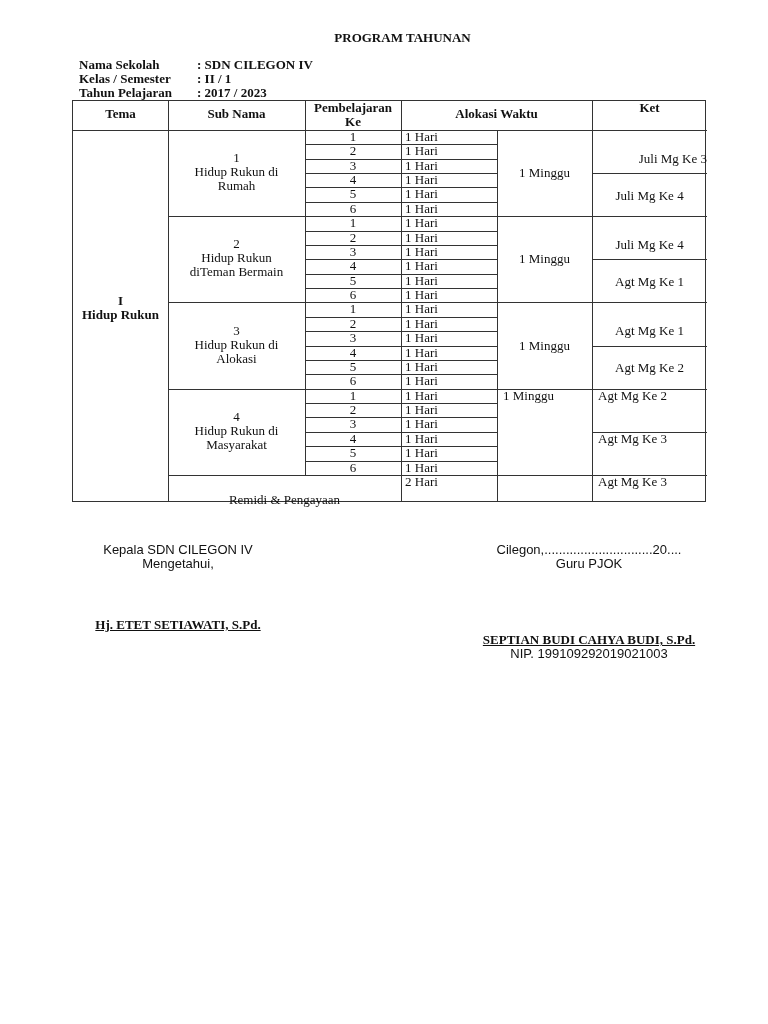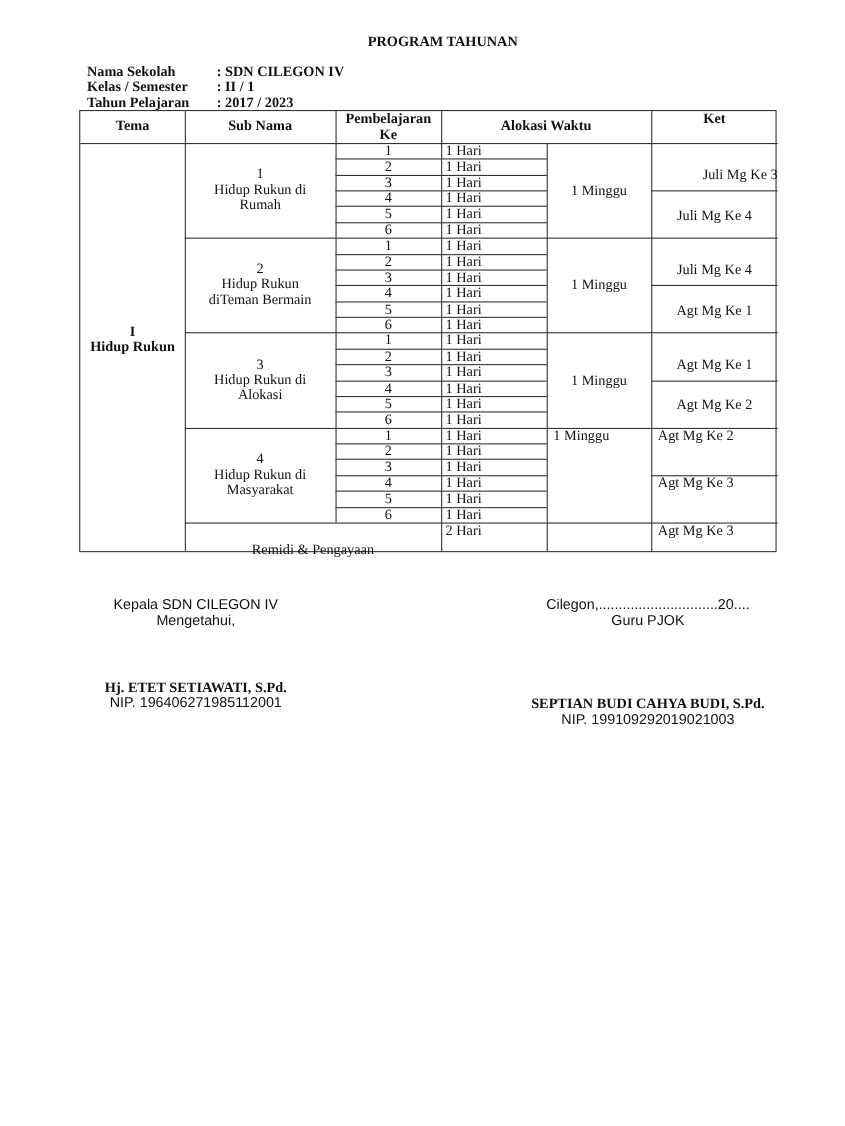--- a/index.html
+++ b/index.html
@@ -9,21 +9,21 @@
   .title { left:0; width:805px; top:30px; text-align:center; font-weight:bold; font-size:13px; }
   .info { left:79px; font-weight:bold; font-size:13px; line-height:14px; }
   .info .lbl { display:inline-block; width:118px; }
   .tbl { left:72px; top:100px; width:634px; height:402px; border:1.2px solid #333; box-sizing:border-box; }
   .cell { position:absolute; box-sizing:border-box; font-size:13px; line-height:14px; }
   .hline { position:absolute; height:0; border-top:1.2px solid #333; }
   .vline { position:absolute; width:0; border-left:1.2px solid #333; }
   .c { text-align:center; }
   .b { font-weight:bold; }
   .sig { font-family:"Liberation Sans","DejaVu Sans",sans-serif; font-size:13px; line-height:14px; text-align:center; }
-  .sig-name { font-family:"Liberation Serif","DejaVu Serif",serif; font-weight:bold; }
+  .sig-name { font-family:"Liberation Serif","DejaVu Serif",serif; font-weight:bold; text-decoration:underline; }
   .sig-nip { font-family:"Liberation Sans","DejaVu Sans",sans-serif; }
 </style>
 </head>
 <body>
 
 <div class="abs title">PROGRAM TAHUNAN</div>
 
 <div class="abs info" style="top:58px;">
   <div><span class="lbl">Nama Sekolah</span><span>:  SDN CILEGON IV</span></div>
   <div><span class="lbl">Kelas / Semester</span><span>:  II / 1</span></div>
@@ -153,21 +153,20 @@
     <div class="cell " style="left:332px;top:373.88px;width:92px;height:14px;">2 Hari</div>
     <div class="cell c" style="left:424px;top:373.88px;width:95px;height:14px;"></div>
     <div class="cell " style="left:525px;top:373.88px;width:109px;height:14px;">Agt Mg Ke 3</div>
   </div>
 
 <div class="abs sig" style="left:60px; width:236px; top:543px;">
   <div>Kepala SDN CILEGON IV</div>
   <div>Mengetahui,</div>
   <div style="height:47px"></div>
   <div class="sig-name">Hj. ETET SETIAWATI, S.Pd.</div>
-  <div class="sig-nip">NIP. 196406271985112001</div>
 </div>
 
 <div class="abs sig" style="left:470px; width:238px; top:543px;">
   <div>Cilegon,..............................20....</div>
   <div>Guru PJOK</div>
   <div style="height:62px"></div>
   <div class="sig-name">SEPTIAN BUDI CAHYA BUDI, S.Pd.</div>
   <div class="sig-nip">NIP. 199109292019021003</div>
 </div>
 

